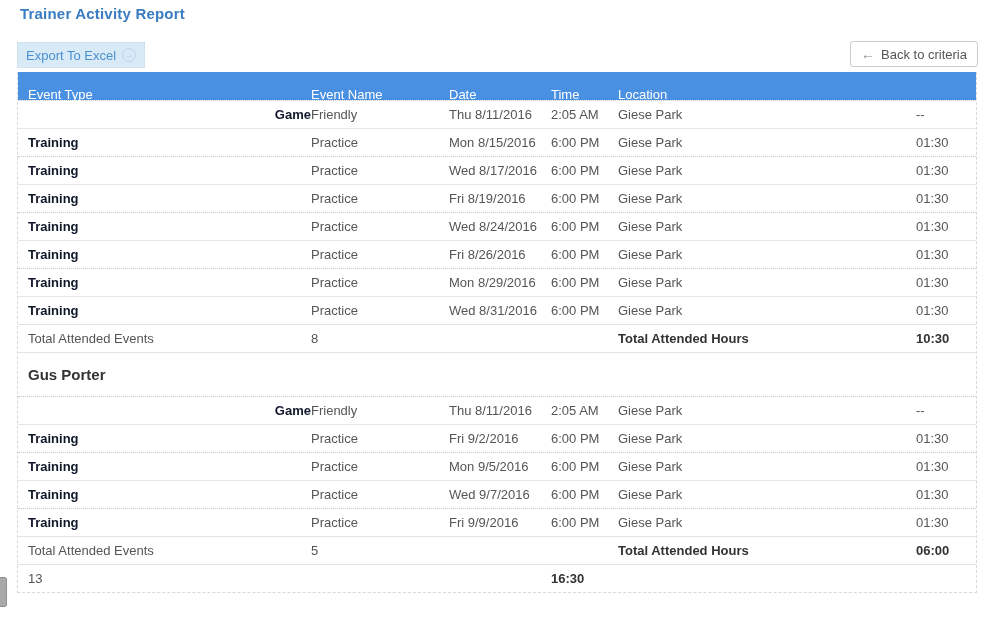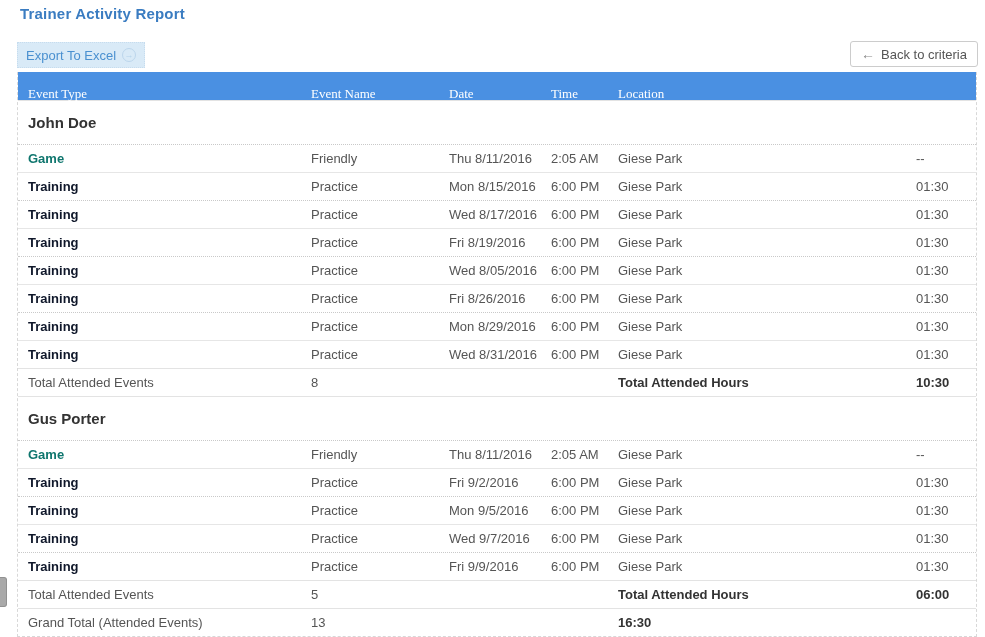--- a/index.html
+++ b/index.html
@@ -37,33 +37,33 @@
     background: #fff; border: 1px dashed #d8d8d8; border-top: none;
   }
 
   .grid-row {
     display: grid;
     grid-template-columns: 283px 138px 102px 67px 298px 1fr;
     align-items: center; height: 28px; padding: 0 10px; font-size: 13px;
   }
   .grid-row span { white-space: nowrap; overflow: hidden; }
 
-  .thead { background: #4a90e2; color: #fff; height: 28px; font-family: Liberation Serif, serif; }
+  .thead { background: #4a90e2; color: #fff; height: 28px; }
   .thead span:last-child { text-align: right; margin-top: 44px; }
 
   .section-row {
     display: flex; align-items: center; height: 44px; padding: 0 10px;
     border-top: 1px solid #e3e3e3;
   }
   .trainer-name { font-size: 15px; font-weight: 700; color: #333; }
 
   .data-row { border-top: 1px dotted #c9c9c9; color: #555; }
   .data-row.alt { border-top: 1px solid #e6e6e6; }
   .type { font-weight: 700; }
-  .type-game { color: #0f766e; cursor: pointer; }
+  .type-game { color: #0f172a; cursor: pointer; text-align: right; }
   .type-training { color: #0f172a; cursor: pointer; }
 
   .total-row { border-top: 1px solid #e3e3e3; color: #555; }
   .total-row .bold { font-weight: 700; color: #333; }
 
   .edge-handle {
     position: absolute; left: 0; top: 577px; width: 7px; height: 30px;
     background: #a9a9a9; border: 1px solid #919191; border-left: none;
     border-radius: 0 3px 3px 0; cursor: pointer;
   }
@@ -88,23 +88,20 @@
   <div class="report">
     <div class="grid-row thead">
       <span>Event Type</span>
       <span>Event Name</span>
       <span>Date</span>
       <span>Time</span>
       <span>Location</span>
       <span>Duration</span>
     </div>
     <div id="tbody">
-        <div class="section-row">
-          <span class="trainer-name">John Doe</span>
-        </div>
         <div class="grid-row data-row">
           <span class="type type-game">Game</span>
           <span>Friendly</span>
           <span>Thu 8/11/2016</span>
           <span>2:05 AM</span>
           <span>Giese Park</span>
           <span>--</span>
         </div>
         <div class="grid-row data-row alt">
           <span class="type type-training">Training</span>
@@ -126,21 +123,21 @@
           <span class="type type-training">Training</span>
           <span>Practice</span>
           <span>Fri 8/19/2016</span>
           <span>6:00 PM</span>
           <span>Giese Park</span>
           <span>01:30</span>
         </div>
         <div class="grid-row data-row">
           <span class="type type-training">Training</span>
           <span>Practice</span>
-          <span>Wed 8/05/2016</span>
+          <span>Wed 8/24/2016</span>
           <span>6:00 PM</span>
           <span>Giese Park</span>
           <span>01:30</span>
         </div>
         <div class="grid-row data-row alt">
           <span class="type type-training">Training</span>
           <span>Practice</span>
           <span>Fri 8/26/2016</span>
           <span>6:00 PM</span>
           <span>Giese Park</span>
@@ -215,21 +212,20 @@
         </div>
         <div class="grid-row total-row">
           <span>Total Attended Events</span>
           <span>5</span>
           <span></span>
           <span></span>
           <span class="bold">Total Attended Hours</span>
           <span class="bold">06:00</span>
         </div>
         <div class="grid-row total-row grand-row">
-          <span>Grand Total (Attended Events)</span>
           <span>13</span>
           <span></span>
           <span></span>
           <span class="bold">16:30</span>
         </div>
       </div>
   </div>
 
   <div class="edge-handle"></div>
 

